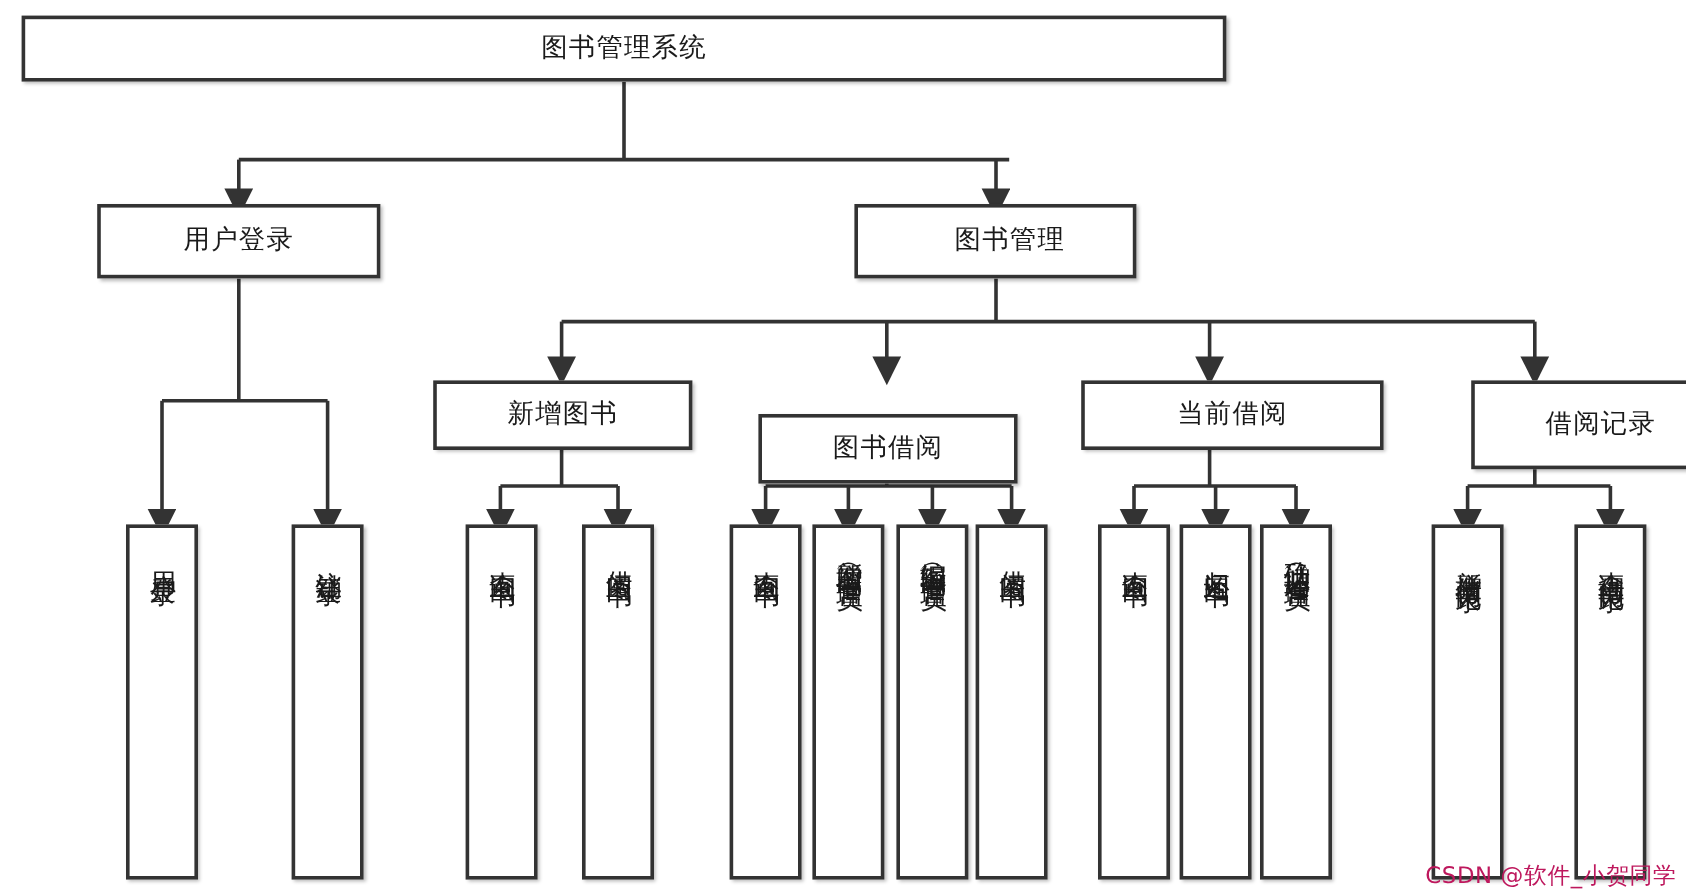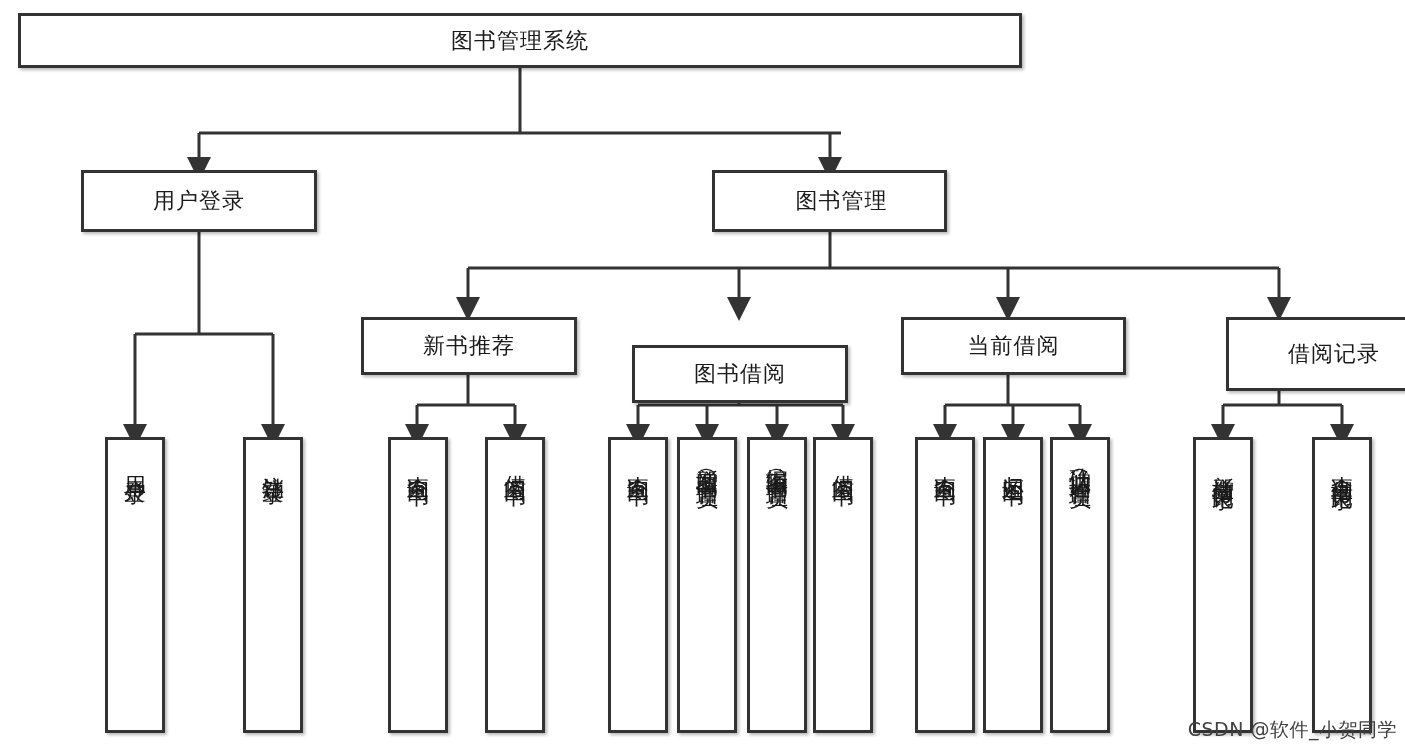--- a/index.html
+++ b/index.html
@@ -46,21 +46,21 @@
     text-orientation:upright;
     font-size:22px;
     line-height:1.18;
     letter-spacing:3px;
     white-space:nowrap;
   }
   #watermark{
     position:absolute;
     right:8px;bottom:4px;
     font-size:19px;
-    color:#404040;
+    color:#be185d;
     letter-spacing:0.5px;
     user-select:none;
     white-space:nowrap;
   }
 </style>
 </head>
 <body>
 
 <div id="diagram">
 
@@ -121,26 +121,26 @@
   </div>
 
   <div class="node" style="left:81px;top:170px;width:236px;height:62px;">
     <span class="label">用户登录</span>
   </div>
   <div class="node" style="left:712px;top:170px;width:235px;height:62px;padding-left:24px;">
     <span class="label">图书管理</span>
   </div>
 
   <div class="node" style="left:361px;top:317px;width:216px;height:58px;">
-    <span class="label">新书推荐</span>
+    <span class="label">新增图书</span>
   </div>
   <div class="node" style="left:632px;top:317px;width:216px;height:58px;margin-top:28px;">
     <span class="label">图书借阅</span>
   </div>
-  <div class="node" style="left:901px;top:317px;width:225px;height:58px;">
+  <div class="node" style="left:901px;top:317px;width:252px;height:58px;">
     <span class="label">当前借阅</span>
   </div>
   <div class="node" style="left:1226px;top:317px;width:216px;height:74px;">
     <span class="label">借阅记录</span>
   </div>
 
   <div class="node vert" style="left:105px;top:437px;width:60px;height:296px;">
     <span class="label">用户登录</span>
   </div>
   <div class="node vert" style="left:243px;top:437px;width:60px;height:296px;">

